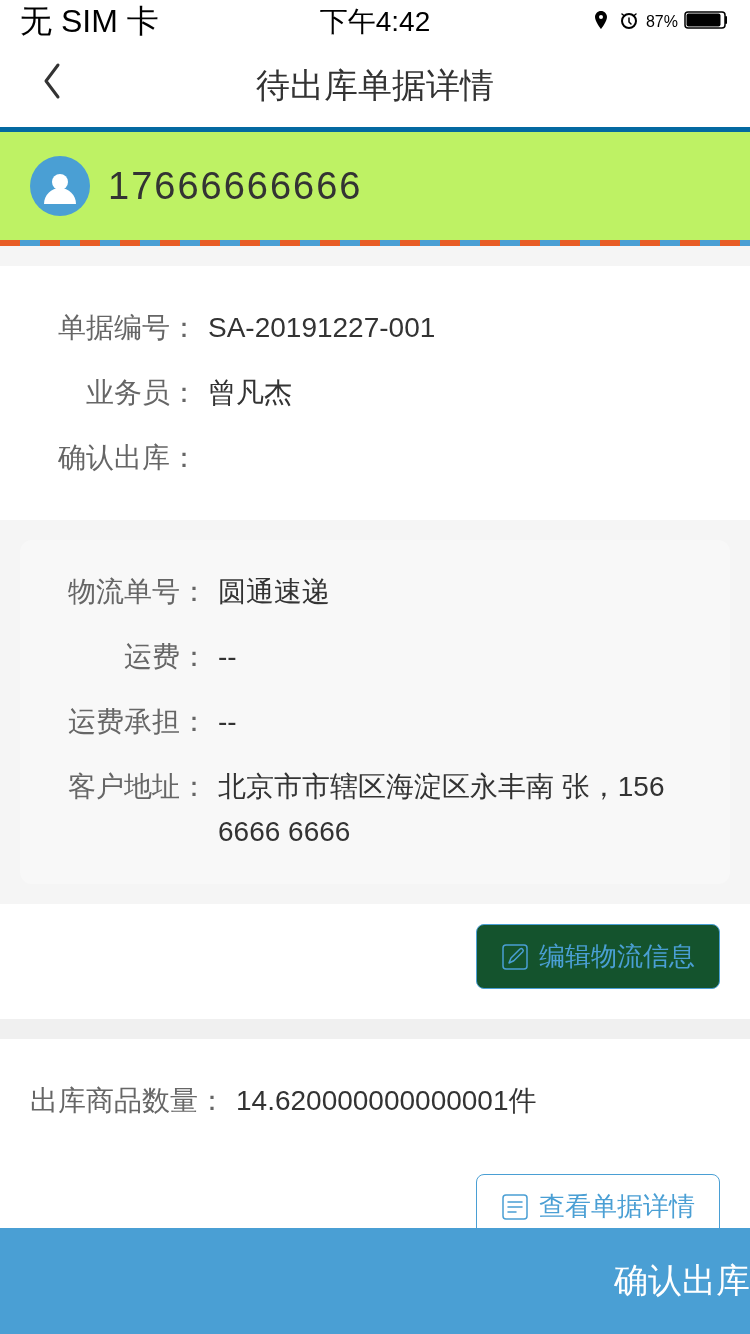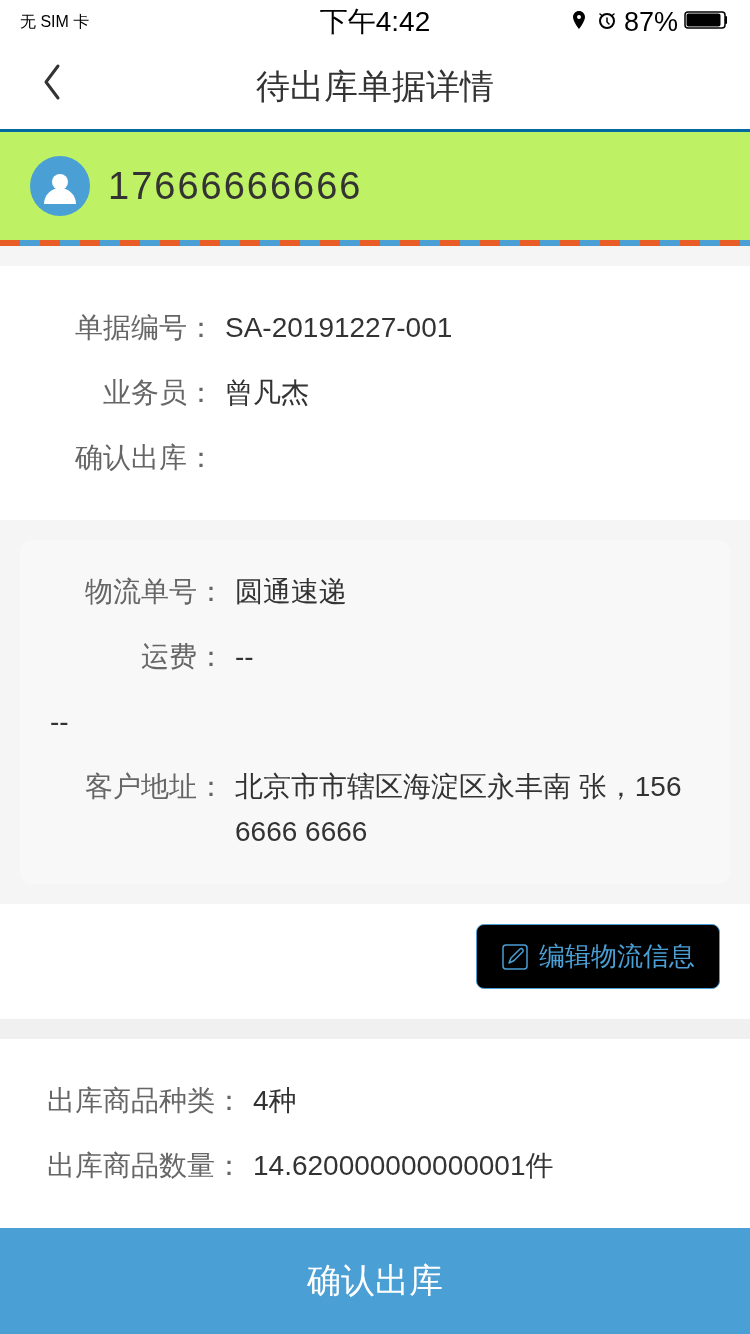--- a/index.html
+++ b/index.html
@@ -21,45 +21,45 @@
       align-items: center;
       justify-content: space-between;
       padding: 0 20px;
       font-size: 24px;
       color: #000;
     }
     .status-left {
       display: flex;
       align-items: center;
       gap: 8px;
-      font-size: 16px;
+      font-size: 32px;
     }
     .status-center {
       font-size: 28px;
       font-weight: 500;
       position: absolute;
       left: 50%;
       transform: translateX(-50%);
       text-align: center;
     }
     .status-right {
       display: flex;
       align-items: center;
       gap: 6px;
-      font-size: 27px;
+      font-size: 16px;
     }
 
     
     .nav-bar {
       background: #fff;
       height: 88px;
       display: flex;
       align-items: center;
       padding: 0 30px;
-      border-bottom: 3px solid #0369a1;
+      border-bottom: 5px solid #0369a1;
       position: relative;
     }
     .nav-back {
       font-size: 36px;
       color: #333;
       cursor: pointer;
       padding: 10px;
     }
     .nav-title {
       position: absolute;
@@ -121,21 +121,20 @@
       padding: 10px 0;
       font-size: 28px;
       color: #333;
       line-height: 1.6;
     }
     .info-label {
       color: #666;
       min-width: 168px;
       text-align: right;
       flex-shrink: 0;
-      margin-left: 17px;
     }
     .info-value {
       color: #333;
       flex: 1;
       padding-left: 10px;
       display: flex;
       align-items: center;
       gap: 12px;
     }
 
@@ -165,21 +164,21 @@
     }
     .btn-edit-logistics {
       border: 1.5px solid #4a9fd4;
       border-radius: 8px;
       padding: 14px 24px;
       color: #4a9fd4;
       font-size: 26px;
       display: flex;
       align-items: center;
       gap: 10px;
-      background: #000000;
+      background: #14532d;
       cursor: pointer;
     }
     .btn-edit-logistics svg {
       width: 28px;
       height: 28px;
     }
 
     
     .section-divider {
       height: 20px;
@@ -225,21 +224,21 @@
       background: #4a9fd4;
       padding: 30px 0;
     }
     .confirm-btn {
       width: 100%;
       background: transparent;
       border: none;
       color: #fff;
       font-size: 34px;
       font-weight: 500;
-      text-align: center;
+      text-align: right;
       cursor: pointer;
     }
   </style>
 </head>
 <body>
 
 <div class="status-bar">
   <div class="status-left">
     <span>无 SIM 卡</span>
     <span>
@@ -313,20 +312,21 @@
 <div class="logistics-card">
   <div class="info-row">
     <span class="info-label">物流单号：</span>
     <span class="info-value">圆通速递</span>
   </div>
   <div class="info-row">
     <span class="info-label">运费：</span>
     <span class="info-value">--</span>
   </div>
   <div class="info-row">
+    <span class="info-label">运费承担：</span>
     <span class="info-value">--</span>
   </div>
   <div class="info-row">
     <span class="info-label">客户地址：</span>
     <span class="info-value">北京市市辖区海淀区永丰南  张，156 6666 6666</span>
   </div>
 </div>
 
 <div class="edit-btn">
   <button class="btn-edit-logistics">
@@ -335,24 +335,20 @@
       <path d="M8 20l2-5 9-9a2 2 0 012.8 2.8l-9 9-4.8 2.2z" stroke="#4a9fd4" stroke-width="1.5" fill="none" stroke-linejoin="round"></path>
     </svg>
     <span>编辑物流信息</span>
   </button>
 </div>
 
 <div class="section-divider"></div>
 
 <div class="goods-section">
   <div class="info-row">
-    <span class="info-label">出库商品种类：</span>
-    <span class="info-value">4种</span>
-  </div>
-  <div class="info-row">
     <span class="info-label">出库商品数量：</span>
     <span class="info-value">14.620000000000001件</span>
   </div>
 </div>
 
 <div class="view-detail-btn-wrap">
   <button class="btn-view-detail">
     <svg viewBox="0 0 28 28" fill="none" xmlns="http://www.w3.org/2000/svg">
       <rect x="2" y="2" width="24" height="24" rx="3" stroke="#4a9fd4" stroke-width="1.5" fill="none"></rect>
       <path d="M7 9h14M7 14h14M7 19h8" stroke="#4a9fd4" stroke-width="1.5" stroke-linecap="round"></path>

